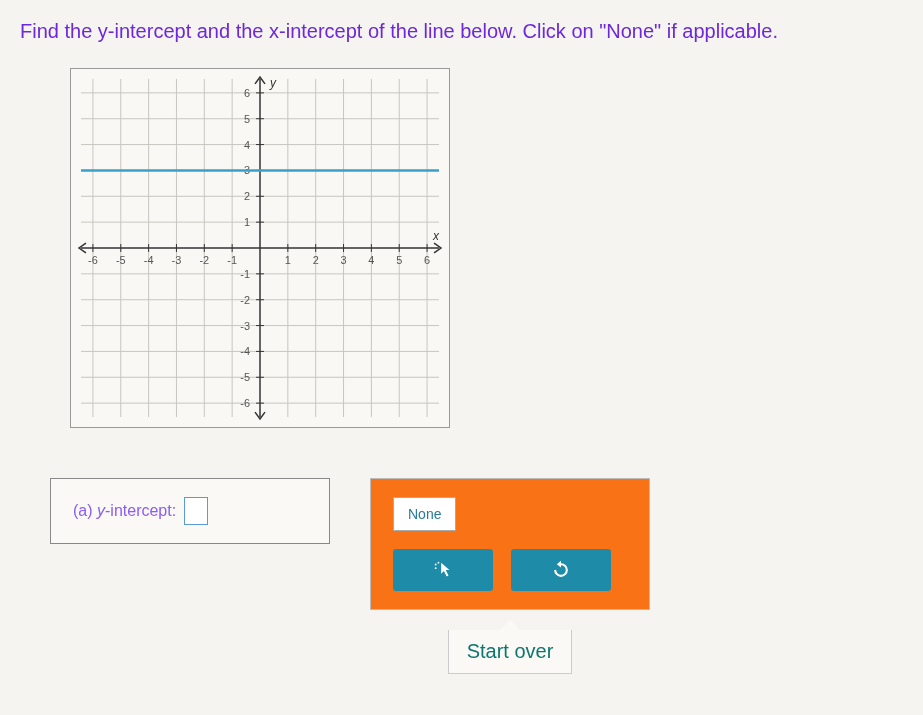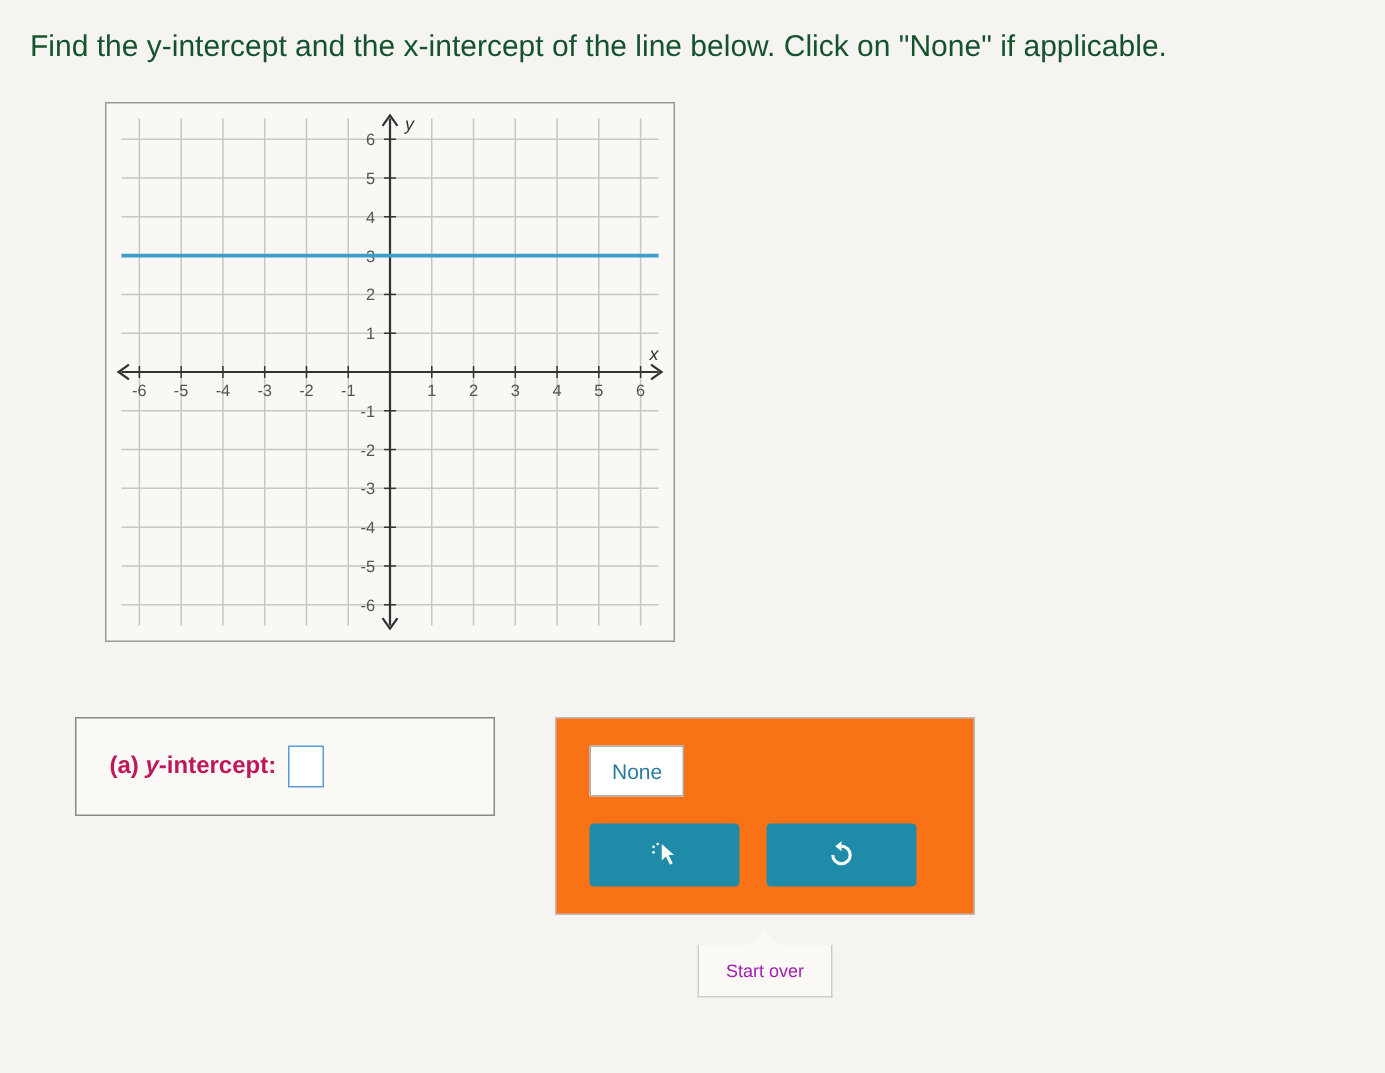--- a/index.html
+++ b/index.html
@@ -5,21 +5,21 @@
     * { box-sizing: border-box; margin: 0; padding: 0; }
     body {
       font-family: Arial, sans-serif;
       background: #f5f4f0;
       padding: 20px;
       width: 923px;
       height: 715px;
     }
     .question-text {
       font-size: 20px;
-      color: #14532d;
+      color: #6d28d9;
       margin-bottom: 25px;
     }
     .graph-container {
       width: 380px;
       height: 360px;
       border: 1px solid #999;
       background: #f9f8f5;
       margin-left: 50px;
       position: relative;
     }
@@ -41,21 +41,21 @@
       width: 280px;
     }
     .answer-row {
       display: flex;
       align-items: center;
       gap: 8px;
       margin-bottom: 18px;
       font-size: 16px;
     }
     .answer-row:last-child { margin-bottom: 0; }
-    .answer-label { color: #be185d; font-weight: bold; }
+    .answer-label { color: #8b5cf6; }
     .italic { font-style: italic; }
     .answer-input {
       width: 24px;
       height: 28px;
       border: 1px solid #5b9bd5;
       background: white;
       text-align: center;
       font-size: 14px;
     }
     .tool-panel {
@@ -95,22 +95,22 @@
       margin-top: 20px;
       text-align: center;
       position: relative;
     }
     .start-over-tab {
       display: inline-block;
       background: #faf9f6;
       border: 1px solid #ccc;
       border-top: none;
       padding: 10px 18px;
-      font-size: 12px;
-      color: #a21caf;
+      font-size: 20px;
+      color: #0f766e;
       position: relative;
     }
     .start-over-tab::before {
       content: '';
       position: absolute;
       top: -10px;
       left: 50%;
       transform: translateX(-50%);
       border-left: 10px solid transparent;
       border-right: 10px solid transparent;

